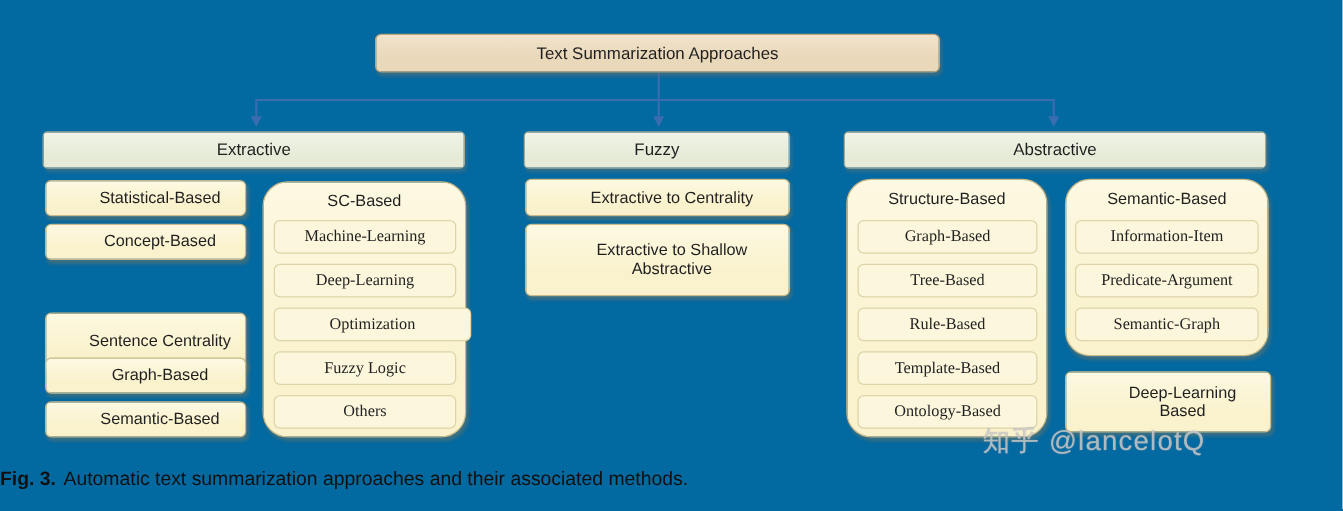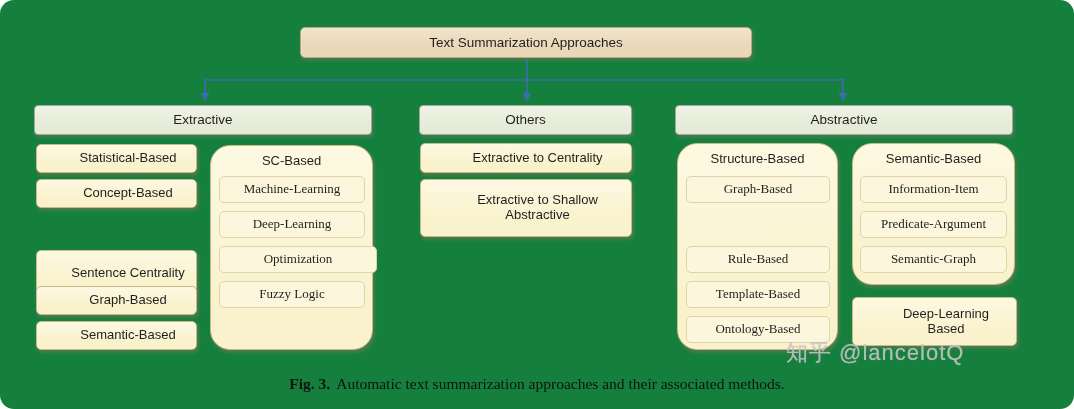--- a/index.html
+++ b/index.html
@@ -1,18 +1,18 @@
 <!DOCTYPE html>
 <html style="--connector-blue: #3a6cb0; --node-fill: #f9f2cc; --node-border: #c7b98a; --inner-fill: #fcf7dc; --inner-border: #ded4a8; --header-fill: #e6ebd7; --header-border: #a2a894; --root-fill: #ead8ba; --root-border: #bda67e; --text: #1f1f1f; --watermark: #c9c9c9;"><head>
 <meta charset="utf-8">
 <style>
   html,body{margin:0;padding:0;background:#ffffff;}
   .canvas{
-    position:relative;width:1074px;height:409px;background:#15803d;overflow:hidden;
-    font-family:"Liberation Sans", sans-serif;color:var(--text,#1f1f1f);border-radius:14px;
+    position:relative;width:1074px;height:409px;background:#0369a1;overflow:hidden;
+    font-family:"Liberation Sans", sans-serif;color:var(--text,#1f1f1f);
   }
   svg.connectors{position:absolute;left:0;top:0;}
   svg.connectors line{stroke:var(--connector-blue,#3a6cb0);stroke-width:1.7;fill:none;}
   svg.connectors path{fill:var(--connector-blue,#3a6cb0);stroke:none;}
   .node{
     position:absolute;display:flex;align-items:center;justify-content:center;
     text-align:center;font-size:13px;line-height:1.15;
     border-radius:5px;box-sizing:border-box;
   }
   .root{
@@ -45,22 +45,22 @@
     border-radius:5px;box-shadow:none;font-family:Liberation Serif, serif;
   }
   .wrap span{display:inline-block;}
   .watermark{
     position:absolute;left:786px;top:338px;width:288px;
     font-size:22px;letter-spacing:1px;white-space:nowrap;
     color:var(--watermark,#c9c9c9);opacity:.85;
     text-shadow:0 0 1px #9e9e9e;z-index:5;
   }
   .caption{
-    position:absolute;left:0;top:375px;width:1074px;text-align:center;
-    font-family:Liberation Serif, serif;font-size:15.5px;color:#111;
+    position:absolute;left:0;top:375px;width:1074px;text-align:left;
+    font-family:Liberation Sans, sans-serif;font-size:15.5px;color:#111;
   }
   .caption .fig-label{font-weight:bold;margin-right:6px;}
 </style>
 </head>
 <body>
 
 <div class="canvas">
 
   <svg class="connectors" width="1074" height="409">
     <line x1="527" y1="58" x2="527" y2="80"></line>
@@ -69,46 +69,48 @@
     <line x1="527" y1="80" x2="527" y2="94"></line>
     <line x1="843" y1="79" x2="843" y2="94"></line>
     <path d="M200.5,93 L209.5,93 L205,101.5 Z"></path>
     <path d="M522.5,93 L531.5,93 L527,101.5 Z"></path>
     <path d="M838.5,93 L847.5,93 L843,101.5 Z"></path>
   </svg>
 
   <div class="node root" style="left:300px;top:27px;width:452px;height:31px">Text Summarization Approaches</div>
 
   <div class="node header" style="left:34px;top:105px;width:338px;height:30px">Extractive</div>
-  <div class="node header" style="left:419px;top:105px;width:213px;height:30px">Others</div>
+  <div class="node header" style="left:419px;top:105px;width:213px;height:30px">Fuzzy</div>
   <div class="node header" style="left:675px;top:105px;width:338px;height:30px">Abstractive</div>
 
   <div class="node leaf" style="left:36px;top:144px;width:161px;height:29px">Statistical-Based</div>
   <div class="node leaf" style="left:36px;top:179px;width:161px;height:29px">Concept-Based</div>
   <div class="node leaf" style="left:36px;top:250px;width:161px;height:47px">Sentence Centrality</div>
   <div class="node leaf" style="left:36px;top:286px;width:161px;height:29px">Graph-Based</div>
   <div class="node leaf" style="left:36px;top:321px;width:161px;height:29px">Semantic-Based</div>
 
   <div class="node group" style="left:210px;top:145px;width:163px;height:205px">
     <span>SC-Based</span>
   </div>
   <div class="node inner" style="left:219px;top:176px;width:146px;height:27px">Machine-Learning</div>
   <div class="node inner" style="left:219px;top:211px;width:146px;height:27px">Deep-Learning</div>
   <div class="node inner" style="left:219px;top:246px;width:158px;height:27px">Optimization</div>
   <div class="node inner" style="left:219px;top:281px;width:146px;height:27px">Fuzzy Logic</div>
+  <div class="node inner" style="left:219px;top:316px;width:146px;height:27px">Others</div>
 
   <div class="node leaf" style="left:420px;top:143px;width:212px;height:30px">Extractive to Centrality</div>
   <div class="node leaf wrap" style="left:420px;top:179px;width:212px;height:58px">
     <span style="max-width:160px">Extractive to Shallow Abstractive</span>
   </div>
 
   <div class="node group" style="left:677px;top:143px;width:161px;height:207px">
     <span>Structure-Based</span>
   </div>
   <div class="node inner" style="left:686px;top:176px;width:144px;height:27px">Graph-Based</div>
+  <div class="node inner" style="left:686px;top:211px;width:144px;height:27px">Tree-Based</div>
   <div class="node inner" style="left:686px;top:246px;width:144px;height:27px">Rule-Based</div>
   <div class="node inner" style="left:686px;top:281px;width:144px;height:27px">Template-Based</div>
   <div class="node inner" style="left:686px;top:316px;width:144px;height:27px">Ontology-Based</div>
 
   <div class="node group" style="left:852px;top:143px;width:163px;height:142px">
     <span>Semantic-Based</span>
   </div>
   <div class="node inner" style="left:860px;top:176px;width:147px;height:27px">Information-Item</div>
   <div class="node inner" style="left:860px;top:211px;width:147px;height:27px">Predicate-Argument</div>
   <div class="node inner" style="left:860px;top:246px;width:147px;height:27px">Semantic-Graph</div>

